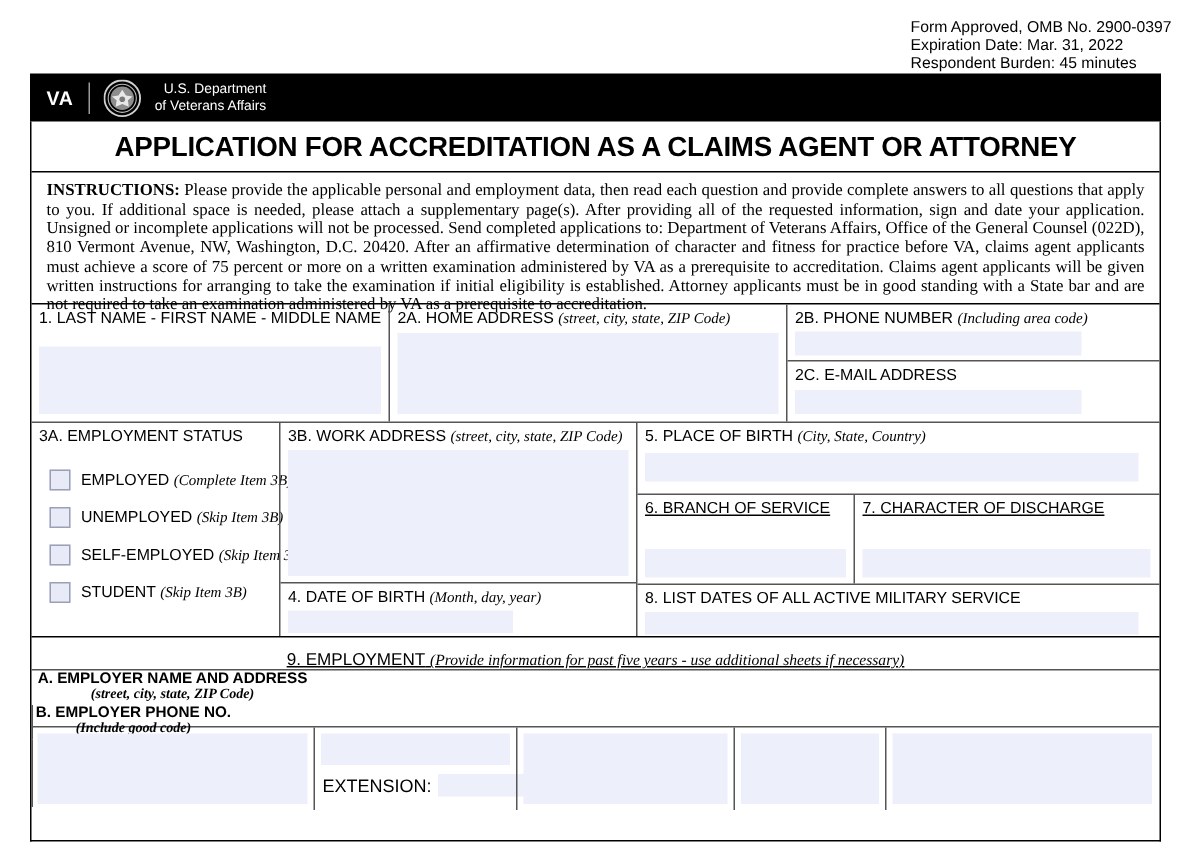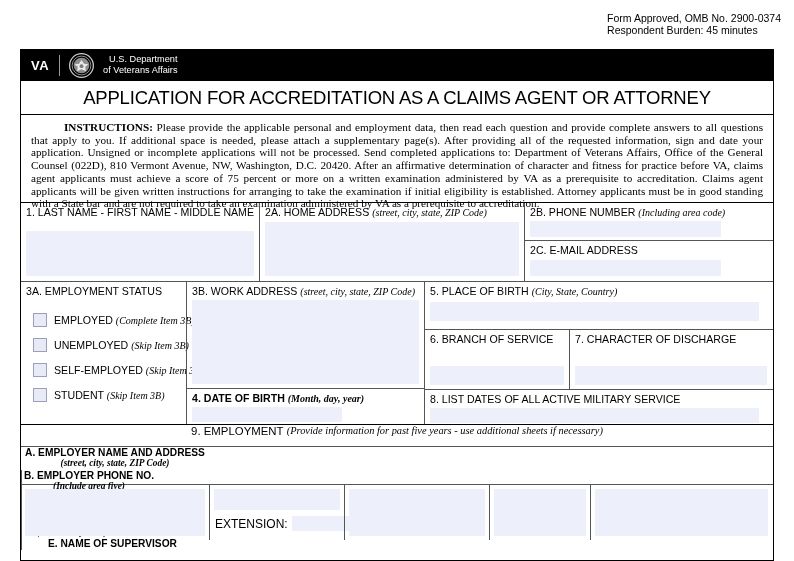--- a/index.html
+++ b/index.html
@@ -44,34 +44,34 @@
   .formbox{
     position:absolute;left:20px;top:81px;width:754px;height:480px;
     border:1.6px solid #000;border-top:none;box-sizing:border-box;
   }
 
   .title-row{
     height:33px;border-bottom:1.6px solid #000;
     display:flex;align-items:center;justify-content:center;
   }
   .title-row .t{
-    font-size:18.5px;font-weight:normal;letter-spacing:-0.2px;
+    font-size:18.5px;font-weight:bold;letter-spacing:-0.2px;
     font-family:"Liberation Sans",sans-serif;
   }
 
   
   .instr{
     border-bottom:1.6px solid #000;
     padding:6px 10px 7px 10px;
     font-family:"Liberation Serif", serif;
     font-size:11.2px;line-height:12.7px;
     text-align:justify;
     height:88px;box-sizing:border-box;
   }
-  .instr b{font-weight:bold;margin-left:33px;}
+  .instr b{font-weight:bold;}
 
   
   .row{display:flex;}
   .cell{position:relative;box-sizing:border-box;}
   .bl{border-left:1.4px solid #555;}
   .bb{border-bottom:1.4px solid #555;}
   .lbl{
     font-size:10.6px;font-family:"Liberation Sans",sans-serif;
     padding:3px 0 0 5px;white-space:nowrap;
   }
@@ -99,22 +99,23 @@
   }
   .box{
     width:14px;height:14px;background:#e8ebf7;border:1px solid #9aa0b5;
     box-sizing:border-box;flex:0 0 14px;
   }
   .chklbl{font-size:10.6px;margin-left:7px;white-space:nowrap;}
 
   
   .sec9{
     height:21px;border-bottom:1.4px solid #555;
-    display:flex;align-items:flex-start;justify-content:center;
+    display:flex;align-items:flex-end;justify-content:center;
     font-size:11.4px;
+    text-decoration:underline;
   }
 
   
   .thead{height:37px;border-bottom:1.4px solid #555;flex-direction:column;}
   .th{
     display:flex;flex-direction:column;align-items:center;justify-content:center;
     font-size:10.2px;font-weight:bold;text-align:center;line-height:11.4px;
     box-sizing:border-box;
   }
   .th .sub{font-family:"Liberation Serif",serif;font-style:italic;font-weight:bold;font-size:9.4px;}
@@ -131,21 +132,22 @@
     position:absolute;left:5px;bottom:9px;font-size:12px;display:flex;align-items:center;
   }
   .extbox{background:#edf0fa;width:64px;height:15px;margin-left:4px;}
 </style>
 </head>
 <body>
 
 <div class="page">
 
   <div class="omb">
-    <div>Form Approved, OMB No. 2900-0374</div>
+    <div>Form Approved, OMB No. 2900-0397</div>
+    <div>Expiration Date:  Mar. 31, 2022</div>
     <div>Respondent Burden:  45 minutes</div>
   </div>
 
   <div class="banner">
     <div class="va-mark">VA</div>
     <div class="va-div"></div>
     <span class="seal">
       <svg viewBox="0 0 40 40" width="25" height="25">
         <circle cx="20" cy="20" r="19" fill="none" stroke="#cfcfcf" stroke-width="2"></circle>
         <circle cx="20" cy="20" r="15" fill="none" stroke="#bdbdbd" stroke-width="1.2"></circle>
@@ -237,38 +239,38 @@
       </div>
 
       <div class="cell c3b bl">
         <div class="cell bb" style="height:107px;">
           <div class="lbl">
             <span>3B. WORK ADDRESS</span>
             <span class="it">(street, city, state, ZIP Code)</span>
           </div>
           <div class="fill" style="top:18px;height:84px;"></div>
         </div>
-        <div class="cell" style="height:35px;font-weight:bold;">
+        <div class="cell" style="height:35px;">
           <div class="lbl">
             <span>4. DATE OF BIRTH</span>
             <span class="it">(Month, day, year)</span>
           </div>
           <div class="fill" style="top:18px;height:15px;right:82px;"></div>
         </div>
       </div>
 
       <div class="cell cright bl">
         <div class="cell bb" style="height:48px;">
           <div class="lbl">
             <span>5. PLACE OF BIRTH</span>
             <span class="it">(City, State, Country)</span>
           </div>
           <div class="fill" style="top:20px;height:19px;right:14px;"></div>
         </div>
-        <div class="row bb" style="height:59px;">
+        <div class="row bb" style="height:59px;text-decoration:underline;">
           <div class="cell" style="width:144px;">
             <div class="lbl">6. BRANCH OF SERVICE</div>
             <div class="fill" style="top:36px;height:19px;"></div>
           </div>
           <div class="cell bl" style="width:203px;">
             <div class="lbl">7. CHARACTER OF DISCHARGE</div>
             <div class="fill" style="top:36px;height:19px;"></div>
           </div>
         </div>
         <div class="cell" style="height:35px;">
@@ -282,31 +284,28 @@
       <span>9. EMPLOYMENT</span>&nbsp;<span class="it" style="font-size:10.4px;">(Provide information for past five years - use additional sheets if necessary)</span>
     </div>
 
     <div class="row thead">
       <div class="cell th colA">
         <span>A. EMPLOYER NAME AND ADDRESS</span>
         <span class="sub">(street, city, state, ZIP Code)</span>
       </div>
       <div class="cell th colB bl">
         <span>B. EMPLOYER PHONE NO.</span>
-        <span class="sub">(Include area five)</span>
+        <span class="sub">(Include good code)</span>
       </div>
       <div class="cell th colC bl">
         <span>C. POSITION TITLE</span>
       </div>
       <div class="cell th colD bl">
         <span>D. EMPLOYMENT DATES</span>
         <span class="sub">(Month/Day/Year)</span>
-      </div>
-      <div class="cell th colE bl">
-        <span>E. NAME OF SUPERVISOR</span>
       </div>
     </div>
 
     <div class="row trow">
       <div class="tcell colA">
         <span class="cellfill"></span>
       </div>
       <div class="tcell colB bl">
         <span class="cellfill" style="bottom:30px;"></span>
         <span class="ext">

